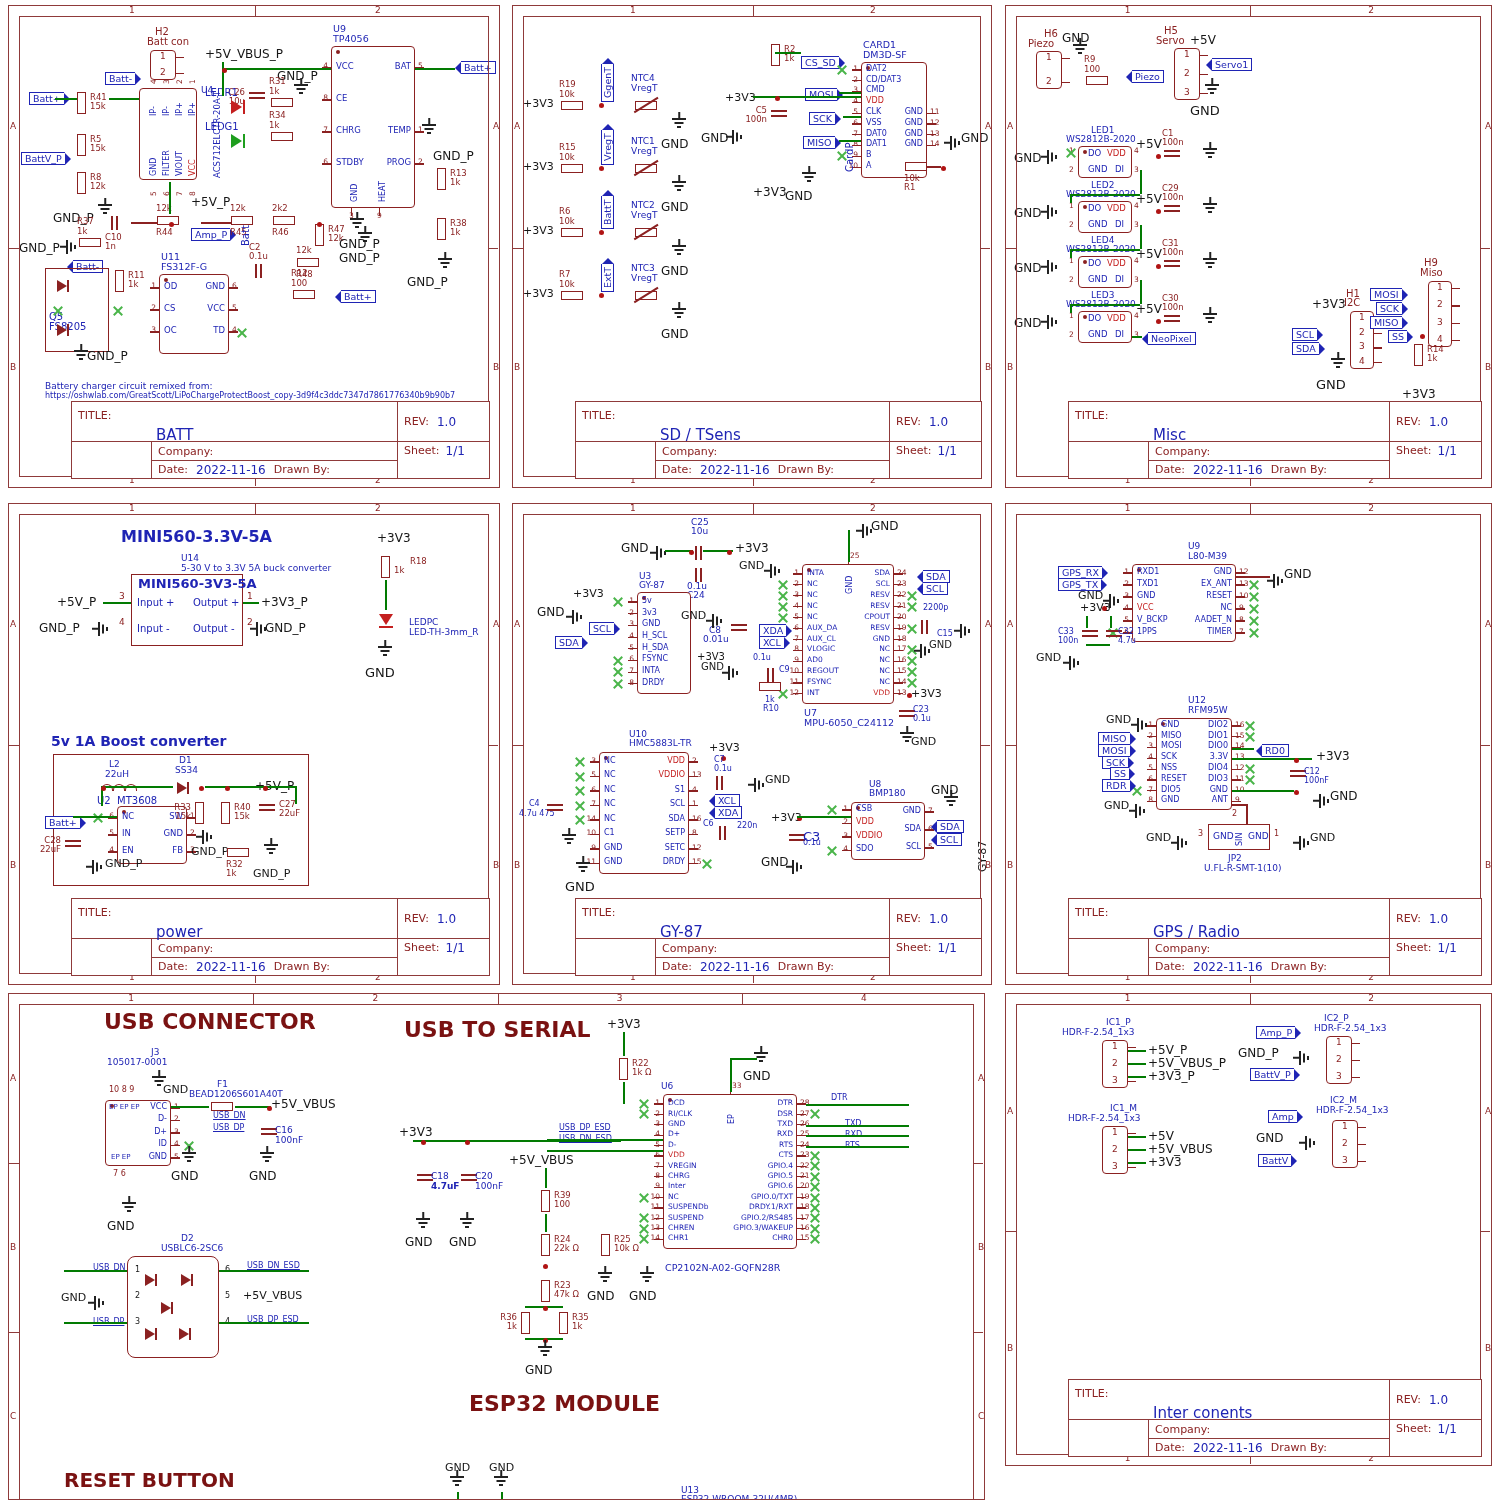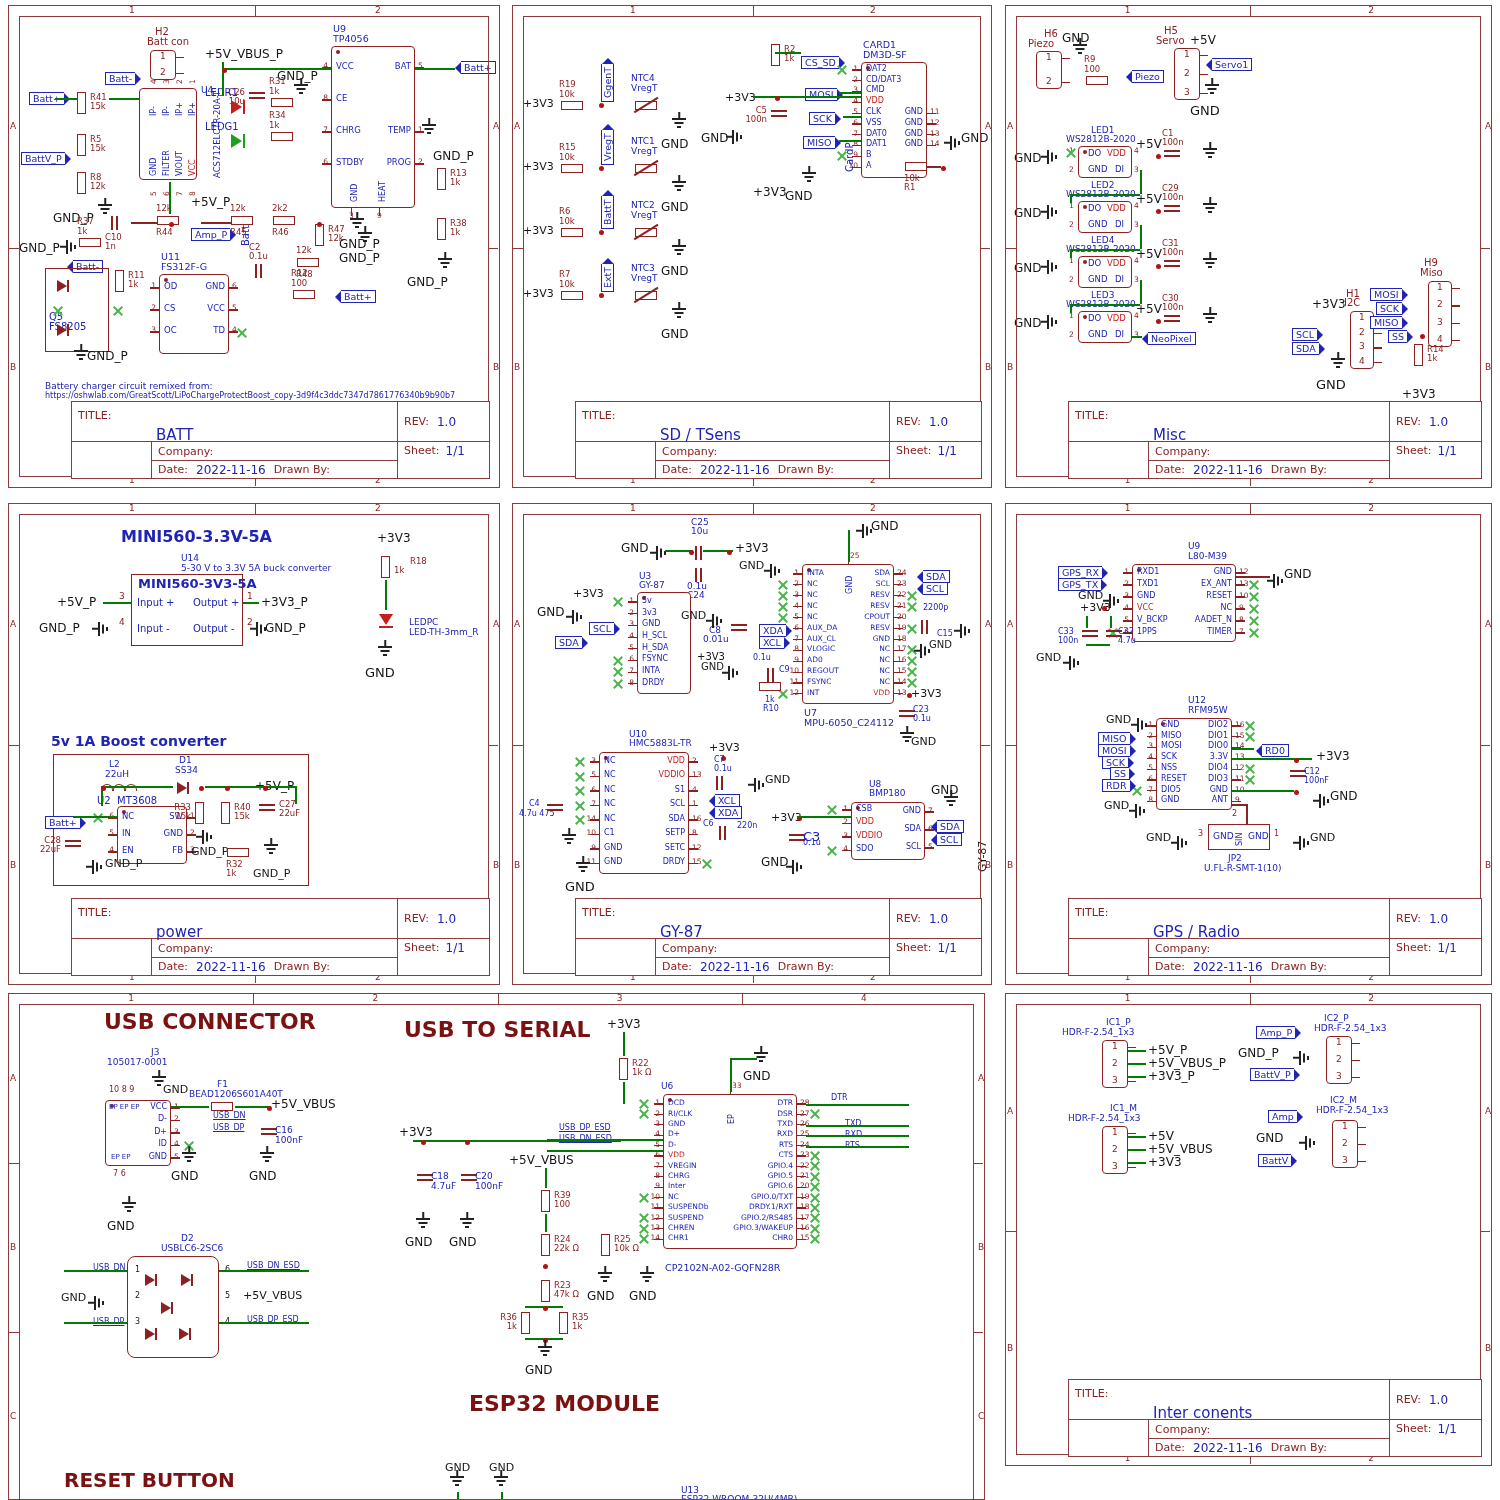--- a/index.html
+++ b/index.html
@@ -1977,21 +1977,21 @@
       <div class="t blu" style="left: 550px; top: 141px; font-size: 8px; font-weight: normal;">USB_DN_ESD</div>
       <div class="wr" style="left: 538px; top: 145px; width: 116px; height: 1.6px;"></div>
       <div class="wr" style="left: 538px; top: 156px; width: 116px; height: 1.6px;"></div>
       <div class="t bk" style="left: 390px; top: 132px; font-size: 12px; font-weight: normal;">+3V3</div>
       <div class="wr" style="left: 404px; top: 146px; width: 208px; height: 1.6px;"></div>
       <div class="dotj" style="left: 412px; top: 146px;"></div>
       <div class="dotj" style="left: 456px; top: 146px;"></div>
       <div class="plate" style="left: 408px; top: 180px; width: 16px; height: 2px;"></div>
       <div class="plate" style="left: 408px; top: 185px; width: 16px; height: 2px;"></div>
       <div class="t bl" style="left: 422px; top: 178px; font-size: 9px; font-weight: normal;">C18</div>
-      <div class="t bl" style="left: 422px; top: 188px; font-size: 9px; font-weight: normal;">4.7uF</div>
+      <div class="t bl" style="left: 422px; top: 188px; font-size: 9px; font-weight: bold;">4.7uF</div>
       <div class="plate" style="left: 452px; top: 180px; width: 16px; height: 2px;"></div>
       <div class="plate" style="left: 452px; top: 185px; width: 16px; height: 2px;"></div>
       <div class="t bl" style="left: 466px; top: 178px; font-size: 9px; font-weight: normal;">C20</div>
       <div class="t bl" style="left: 466px; top: 188px; font-size: 9px; font-weight: normal;">100nF</div>
       <div class="gnd" style="left: 406px; top: 224px;">
         <i style="top: 0px; width: 14px; height: 2px;"></i>
         <i style="top: 4px; width: 9px; height: 2px;"></i>
         <i style="top: 8px; width: 4px; height: 2px;"></i>
         <i style="top: -6px; width: 1.5px; height: 6px;"></i>
       </div>

